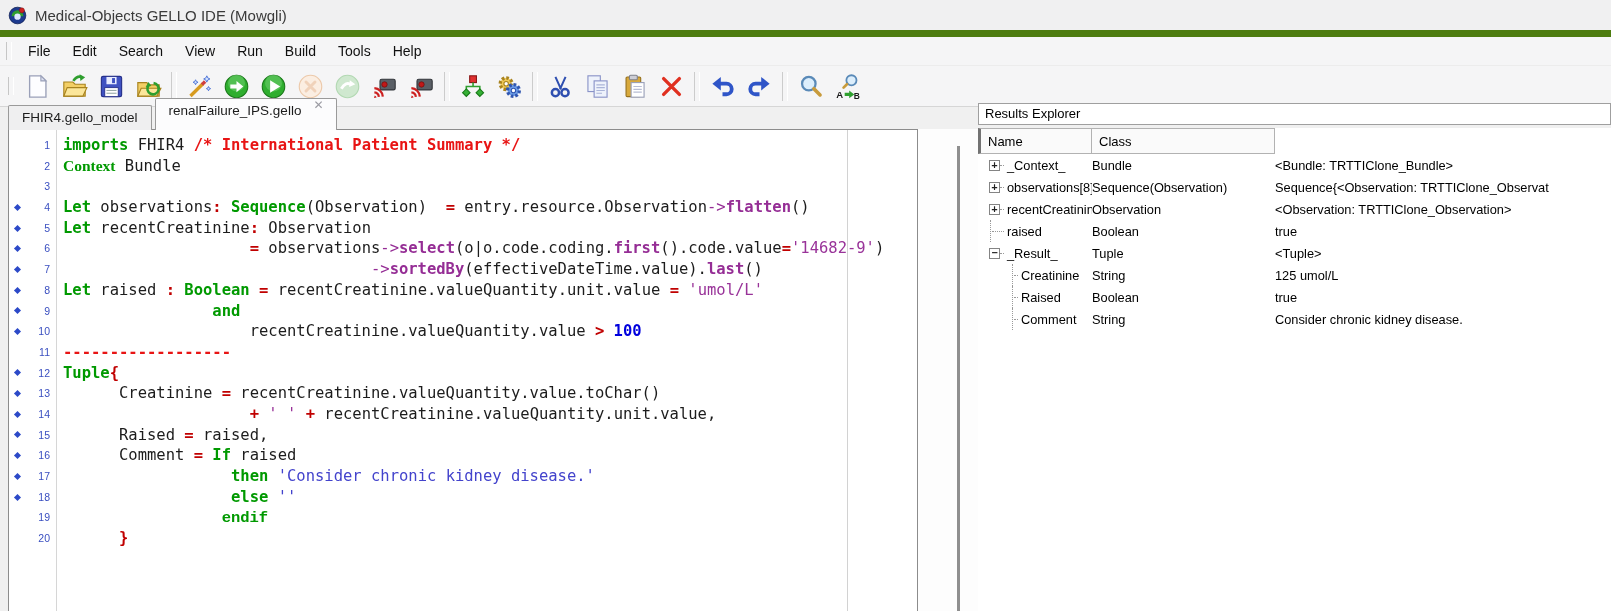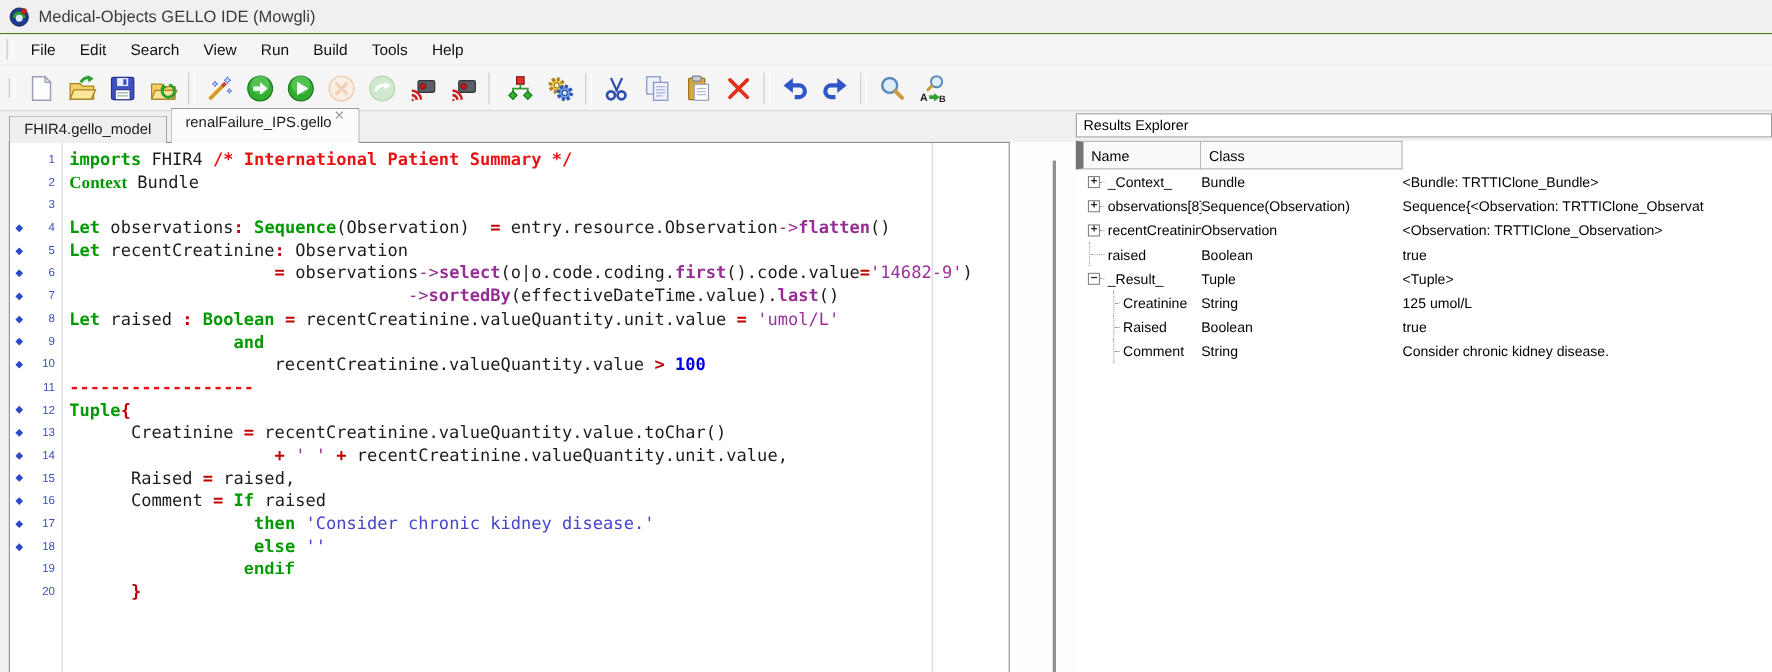--- a/index.html
+++ b/index.html
@@ -4,34 +4,34 @@
 <style>
   html,body{margin:0;padding:0}
   body{width:1611px;height:611px;overflow:hidden;font-family:"Liberation Sans",sans-serif;background:#fff}
   .window{position:absolute;left:0;top:0;width:1611px;height:611px;background:#f0f0f0;overflow:hidden}
 
   
   .titlebar{height:30px;display:flex;align-items:center;padding-left:8px;gap:8px;background:#f0f0f1;color:#3a3a3a;font-size:15px}
   .app-icon{width:19px;height:19px;display:inline-block}
 
   
-  .menubar{height:28px;display:flex;align-items:center;background:#f5f5f6;border-top:1px solid #4d7c0f;font-size:14px;color:#101010}
+  .menubar{height:28px;display:flex;align-items:center;background:#f5f5f6;border-top:7px solid #4d7c0f;font-size:14px;color:#101010}
   .grip{width:4px;height:18px;border-left:1px solid #c6c6c6;border-right:1px solid #fff;margin:0 5px 0 6px}
   .menu-item{padding:4px 11px;cursor:default}
 
   
   .toolbar{height:40px;display:flex;align-items:center;background:#f5f5f6;border-top:1px solid #ececec;border-bottom:1px solid #d6d6d6;padding-left:2px}
   .tb-btn{width:37px;height:34px;display:flex;align-items:center;justify-content:center;background:none;border:none;padding:0}
   .tb-ic,.tb-ic svg{width:27px;height:27px;display:block}
   .tb-sep{width:4px;height:29px;border-left:1px solid #cccccc;border-right:1px solid #fff;margin:0 4px}
 
   
   .tabbar{position:absolute;top:98px;left:8px;height:32px;display:flex;align-items:flex-end;z-index:3}
   .tab{height:24px;line-height:24px;padding:0 13px;background:#efeff0;border:1px solid #9a9a9a;border-bottom:none;font-size:13.5px;color:#1c1c1c;margin-right:3px;border-radius:2px 2px 0 0;display:flex;align-items:flex-start}
-  .tab.active{height:31px;background:#fcfcfd;gap:2px}
+  .tab.active{height:31px;background:#fcfcfd;gap:12px}
   .tab-close{color:#9a9aa2;font-size:12px;line-height:12px}
 
   
   .editor{position:absolute;left:8px;top:129px;width:908px;bottom:0;background:#fff;border:1px solid #8c8c8c;border-bottom:none;overflow:hidden;z-index:2}
   .gutter-sep{position:absolute;left:47px;top:0;bottom:0;width:1px;background:#d6d6d6}
   .margin-guide{position:absolute;left:838px;top:0;bottom:0;width:1px;background:#d2d2d2}
   .code-lines{position:absolute;left:0;top:0;right:0;padding-top:5px}
   .code-line{display:flex;height:20.7px;white-space:pre;font-family:"DejaVu Sans Mono",monospace;font-size:15.5px;line-height:20.7px}
   .ln-mark{width:16px;display:inline-flex;align-items:center;justify-content:center;flex:none}
   .mark-dot{width:5px;height:5px;transform:rotate(45deg);display:inline-block}
@@ -41,21 +41,21 @@
   
   .rback{position:absolute;left:917px;top:129px;right:0;bottom:0;background:#fdfdfd}
   .rsplit{position:absolute;left:957px;top:146px;bottom:0;width:3px;background:#8f8f8f}
 
   
   .rpanel{position:absolute;left:978px;top:103px;right:0;bottom:0}
   .rtitle{height:22px;box-sizing:border-box;border:1px solid #9f9f9f;background:#fff;font-size:13px;line-height:20px;padding-left:6px;color:#000}
   .rgrid{position:absolute;top:25px;left:0;right:0;bottom:0;background:#fff}
   .ghead{display:flex;height:26px}
   .gh{box-sizing:border-box;border:1px solid #b2b2b2;border-left:none;background:#fafafa;font-size:13px;padding:5px 0 0 7px;color:#000;overflow:hidden}
-  .gh.c0{border-left:7px solid #737373}
+  .gh.c0{border-left:3px solid #737373}
   .grow{display:flex;height:22px;align-items:center;font-size:12.8px;color:#000}
   .gc{overflow:hidden;white-space:nowrap;flex:none;height:100%;display:flex;align-items:center}
   .c0{width:114px}.c1{width:183px}.c2{flex:1;min-width:0}
   .name-cell{padding-left:7px;box-sizing:border-box}
   .exp{width:11px;height:11px;flex:none;border:1px solid #848484;background:#fff;box-sizing:border-box;font:bold 10px/8px "DejaVu Sans Mono",monospace;text-align:center;color:#222;margin-left:4px}
   .stub-h{width:4px;border-top:1px dotted #9a9a9a;margin-right:3px;flex:none}
   .stub-h.wide{width:12px}
   .stub-v{width:1px;align-self:stretch;border-left:1px dotted #9a9a9a;flex:none}
   .ml5{margin-left:5px}.ml27{margin-left:27px}
 </style>

